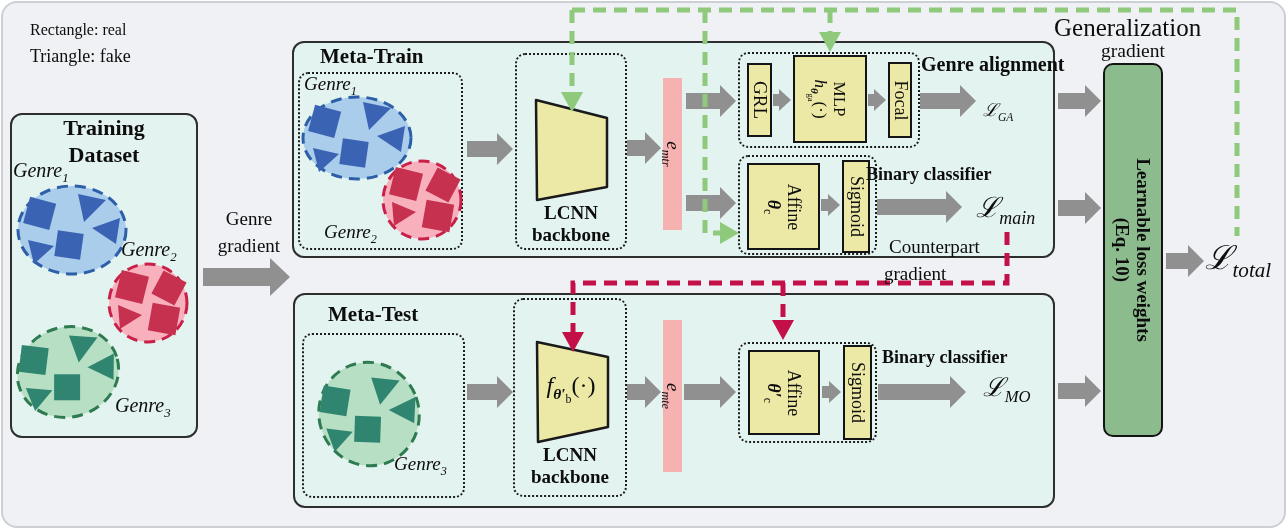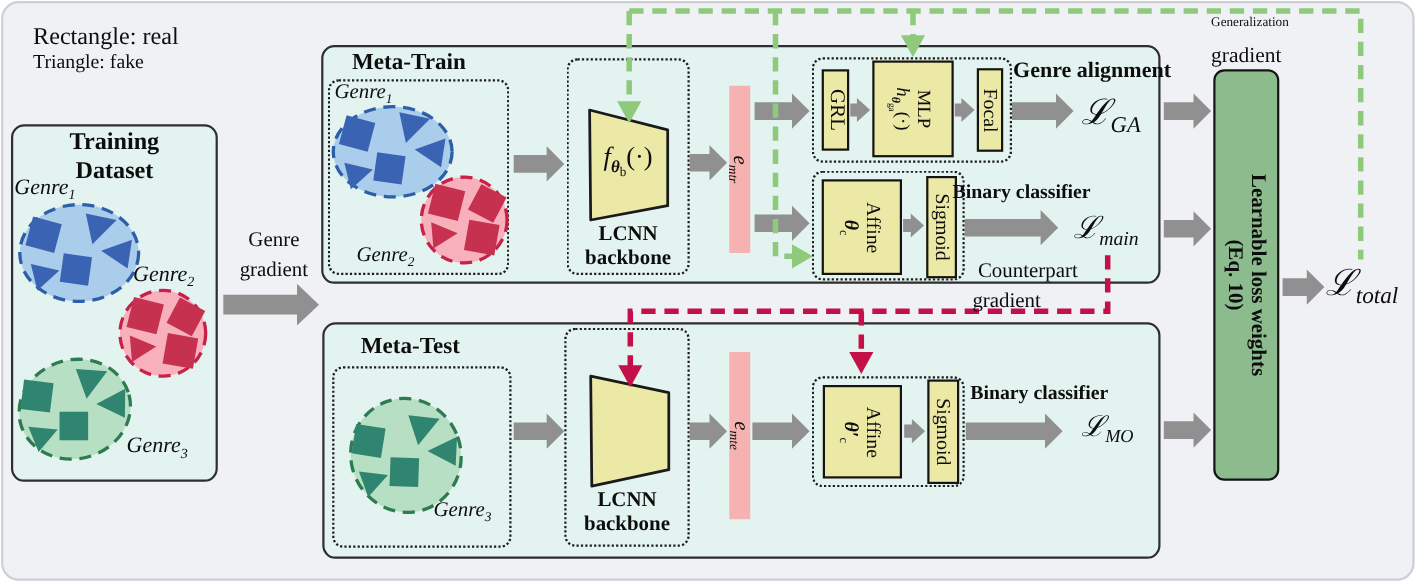--- a/index.html
+++ b/index.html
@@ -177,56 +177,56 @@
     </g>
 
     <g>
       <path class="rd" d="M1007 232 V283 H573 V334"></path>
       <polygon class="rh" points="562,332 584,332 573,352"></polygon>
       <path class="rd" d="M783 283 V322"></path>
       <polygon class="rh" points="772,320 794,320 783,340"></polygon>
     </g>
   </svg>
 
-  <div class="t" style="left:30px;top:21px;font-size:22px">Rectangle: real</div>
+  <div class="t" style="left:30px;top:21px;font-size:16px">Rectangle: real</div>
   <div class="t" style="left:30px;top:46px;font-size:18px">Triangle: fake</div>
 
   <div class="t b ctr" style="left:10px;top:116px;width:188px;font-size:22px">Training</div>
   <div class="t b ctr" style="left:10px;top:143px;width:188px;font-size:22px">Dataset</div>
 
   <div class="t i" style="left:13px;top:159px;font-size:20px"><span>Genre</span><sub>1</sub></div>
   <div class="t i" style="left:121px;top:238px;font-size:20px"><span>Genre</span><sub>2</sub></div>
   <div class="t i" style="left:115px;top:394px;font-size:20px"><span>Genre</span><sub>3</sub></div>
 
   <div class="t ctr" style="left:203px;top:208px;width:92px;font-size:19px">Genre</div>
   <div class="t ctr" style="left:203px;top:235px;width:92px;font-size:19px">gradient</div>
 
   <div class="t b" style="left:320px;top:45px;font-size:21px">Meta-Train</div>
   <div class="t i" style="left:304px;top:73px;font-size:19px"><span>Genre</span><sub>1</sub></div>
   <div class="t i" style="left:324px;top:221px;font-size:19px"><span>Genre</span><sub>2</sub></div>
 
-  <div class="t ctr" style="left:516px;top:130px;width:110px;font-size:24px"><i>f</i><sub><b class="i">θ</b><sub>b</sub></sub><span>(·)</span></div>
   <div class="t b ctr" style="left:516px;top:202px;width:110px;font-size:19px">LCNN</div>
   <div class="t b ctr" style="left:516px;top:224px;width:110px;font-size:19px">backbone</div>
 
   <div class="t b" style="left:921px;top:53px;font-size:20px">Genre alignment</div>
-  <div class="t i" style="left:983px;top:85px;font-size:32px"><span>ℒ</span><sub>GA</sub></div>
+  <div class="t i" style="left:983px;top:100px;font-size:18px"><span>ℒ</span><sub>GA</sub></div>
 
   <div class="t b" style="left:866px;top:164px;font-size:18px">Binary classifier</div>
   <div class="t i" style="left:976px;top:192px;font-size:28px"><span>ℒ</span><sub>main</sub></div>
 
   <div class="t" style="left:889px;top:236px;font-size:19px">Counterpart</div>
   <div class="t" style="left:884px;top:263px;font-size:19px">gradient</div>
 
   <div class="t b" style="left:328px;top:303px;font-size:21px">Meta-Test</div>
   <div class="t i" style="left:394px;top:453px;font-size:19px"><span>Genre</span><sub>3</sub></div>
 
+  <div class="t ctr" style="left:516px;top:372px;width:110px;font-size:24px"><i>f</i><sub><b class="i">θ′</b><sub>b</sub></sub><span>(·)</span></div>
   <div class="t b ctr" style="left:514px;top:444px;width:112px;font-size:19px">LCNN</div>
   <div class="t b ctr" style="left:514px;top:466px;width:112px;font-size:19px">backbone</div>
 
   <div class="t b" style="left:882px;top:347px;font-size:18px">Binary classifier</div>
   <div class="t i" style="left:983px;top:373px;font-size:26px"><span>ℒ</span><sub>MO</sub></div>
 
-  <div class="t" style="left:1101px;top:14px;font-size:12px">Generalization</div>
+  <div class="t" style="left:1054px;top:14px;font-size:25px">Generalization</div>
   <div class="t" style="left:1101px;top:40px;font-size:19.5px">gradient</div>
 
   <div class="t i" style="left:1205px;top:240px;font-size:33px"><span>ℒ</span><sub>total</sub></div>
 </div>
 
 </body></html>

